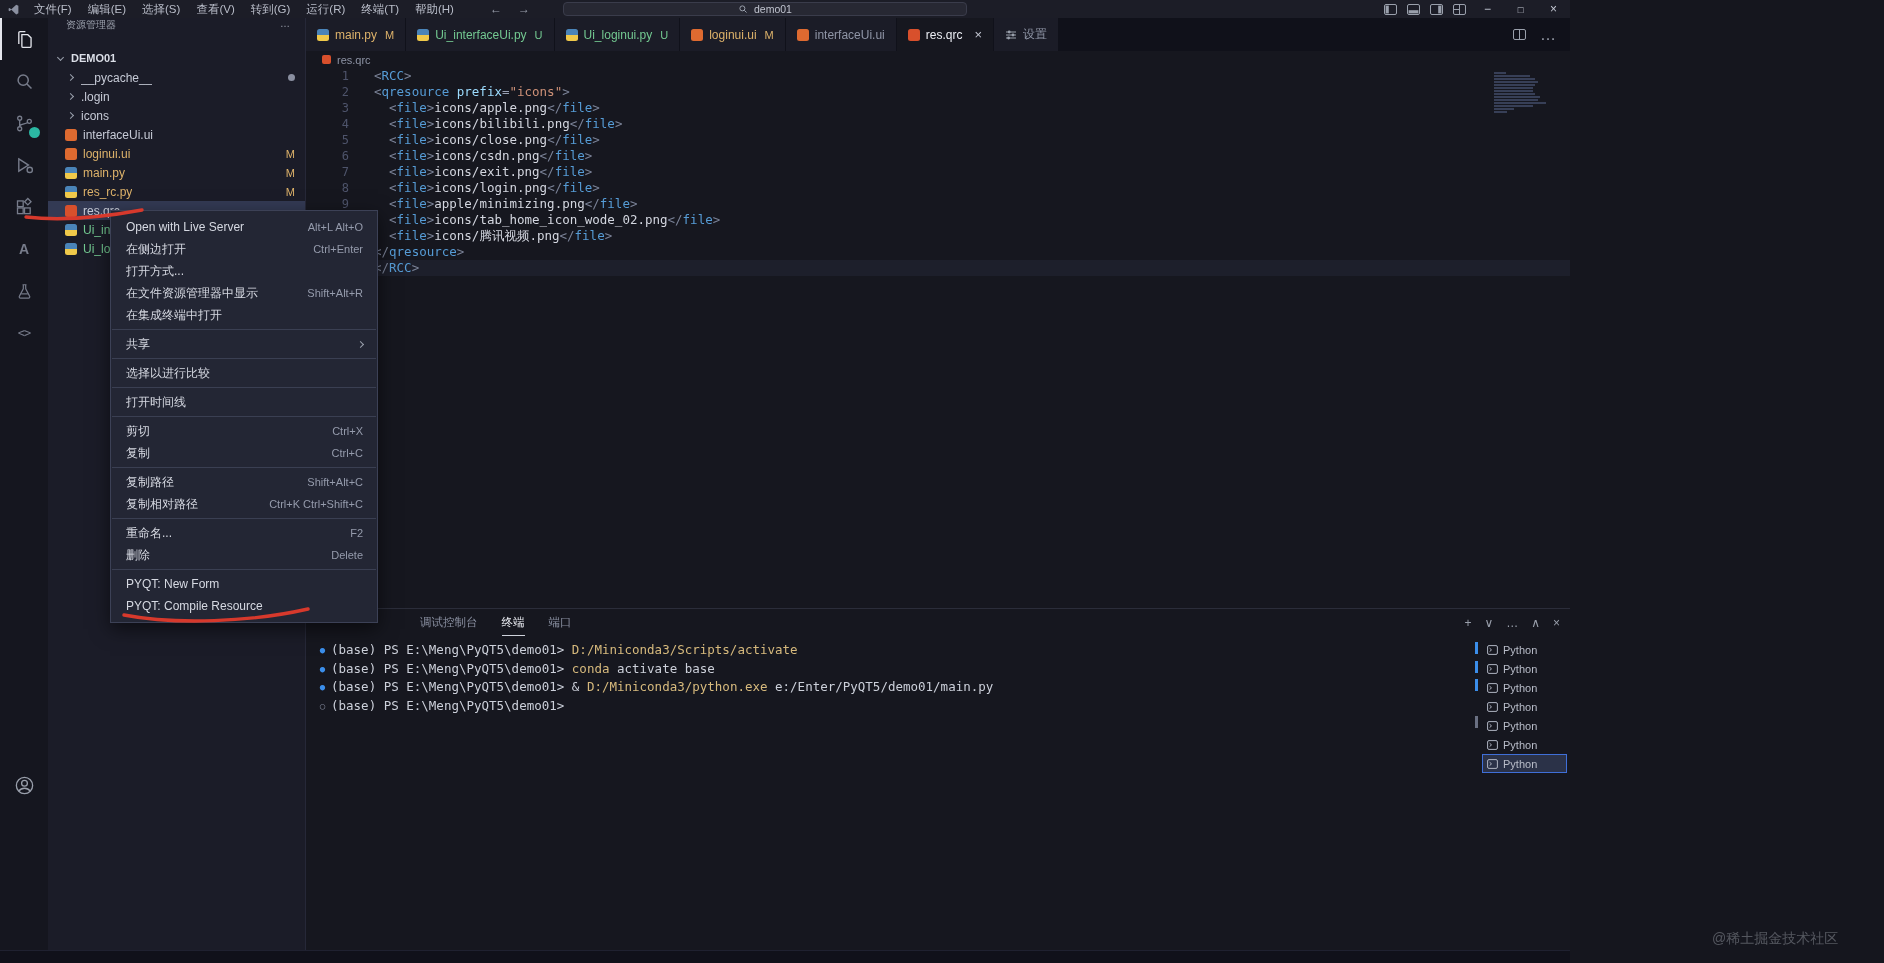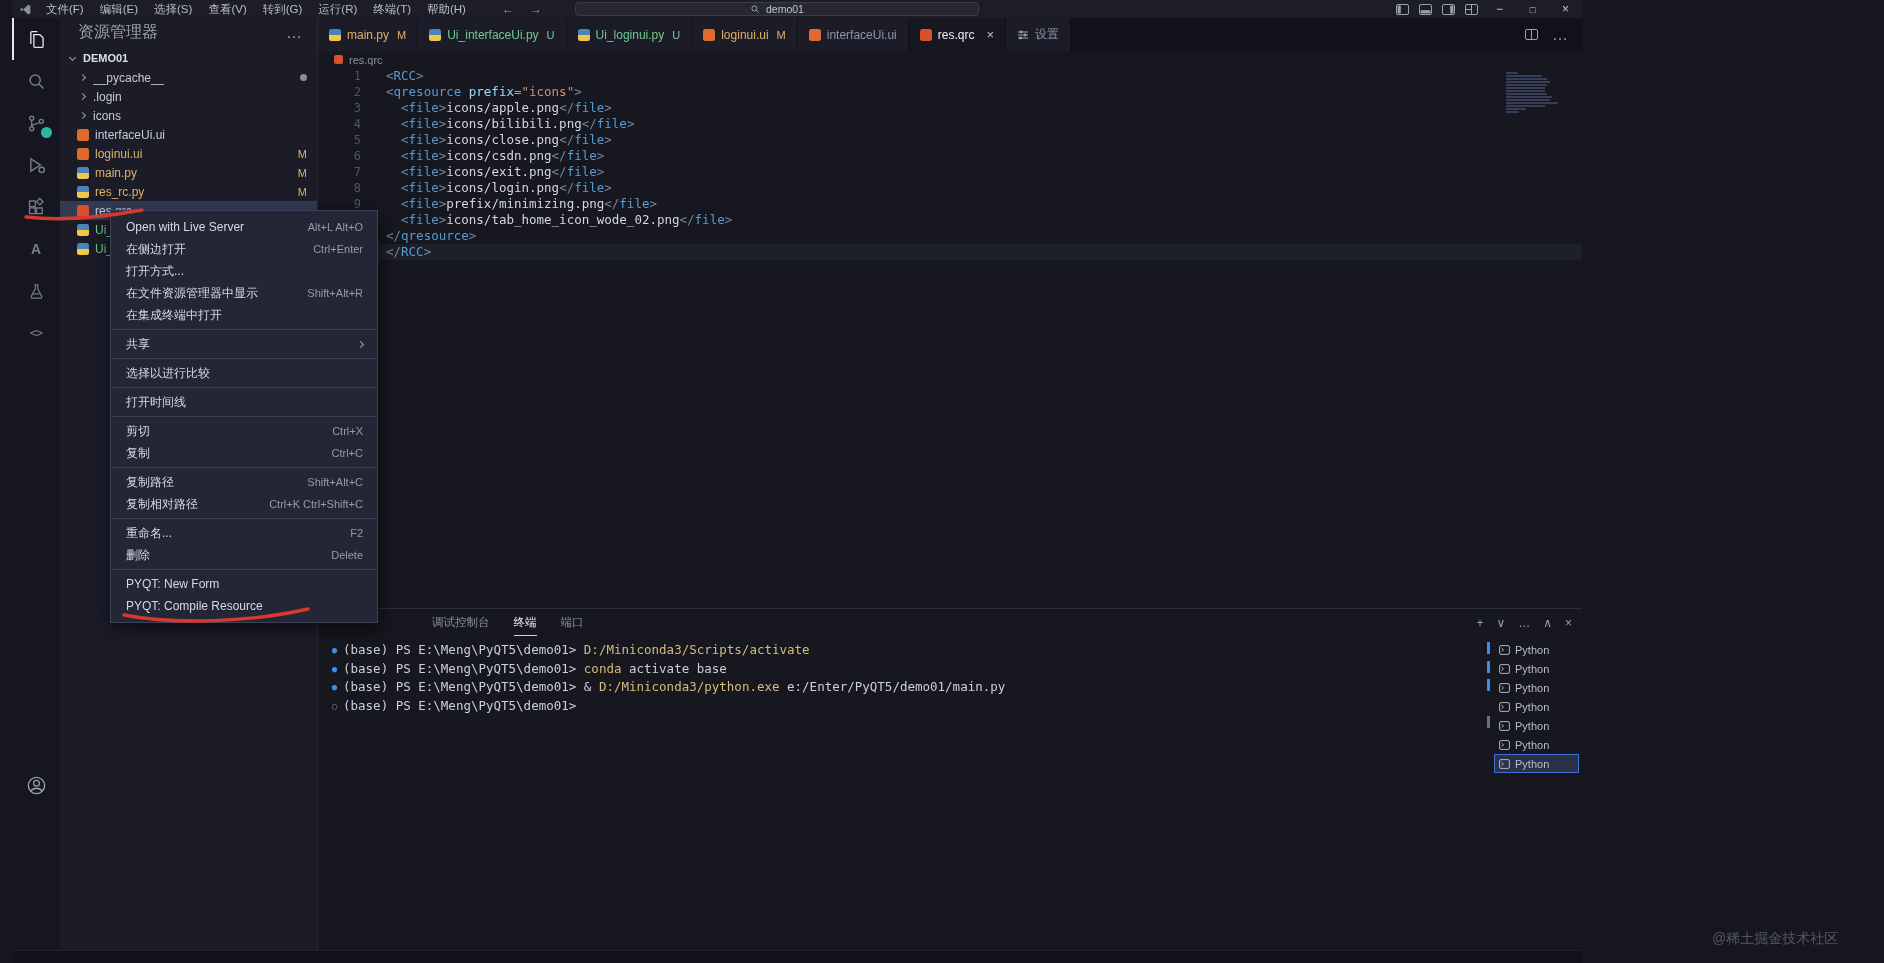--- a/index.html
+++ b/index.html
@@ -1,18 +1,18 @@
 <!DOCTYPE html>
 <html><head>
 <meta charset="utf-8">
 <style>
 *{margin:0;padding:0;box-sizing:border-box}
 html,body{width:1884px;height:963px;overflow:hidden}
 body{position:relative;background:#15161e;font-family:"Liberation Sans",sans-serif;color:#c6cad6}
-.window{position:absolute;left:12px;top:0;width:1570px;height:963px;background:#16171f}
+.window{position:absolute;left:0;top:0;width:1570px;height:963px;background:#16171f}
 
 
 .titlebar{position:absolute;top:0;left:0;right:0;height:18px;background:#1c1d27;display:flex;align-items:center;font-size:11.5px;color:#b9bdc9;z-index:10}
 .app-icon{width:26px;display:flex;justify-content:center;align-items:center}
 .menubar{display:flex;height:100%}
 .menu-item{padding:0 8px;display:flex;align-items:center;cursor:default}
 .nav-arrows{display:flex;gap:16px;margin-left:28px;color:#9aa0ac;font-size:12px}
 .search-box{position:absolute;left:563px;top:2px;width:404px;height:14px;background:#272833;border:1px solid #3a3c4b;border-radius:4px;display:flex;align-items:center;justify-content:center;gap:6px;font-size:10.5px;color:#c0c4cf}
 .win-controls{position:absolute;right:0;top:0;height:18px;display:flex;align-items:center}
 .layout-ic{width:23px;display:flex;justify-content:center;color:#9aa0ac}
@@ -24,21 +24,21 @@
 .activitybar{width:48px;flex:none;background:#15161f;position:relative}
 .ab-item{height:42px;display:flex;align-items:center;justify-content:center;color:#777c8b;position:relative;cursor:pointer}
 .ab-item.active{color:#e4e6ec;box-shadow:inset 2px 0 0 #e4e6ec}
 .ab-badge{position:absolute;right:8px;bottom:6px;width:11px;height:11px;border-radius:50%;background:#2bb8a3}
 .ab-account{position:absolute;left:0;top:746px;width:48px;height:42px;display:flex;align-items:center;justify-content:center;color:#9aa0ac;cursor:pointer}
 .ab-letter{font-size:14px;font-weight:bold;font-family:"Liberation Sans",sans-serif}
 .ab-code{font-family:"DejaVu Sans Mono",monospace;font-size:12px;letter-spacing:-1px}
 
 
 .sidebar{width:258px;flex:none;background:#1b1c28;border-right:1px solid #262838;font-size:12px;position:relative}
-.sb-header{height:29px;display:flex;align-items:center;justify-content:space-between;padding:0 14px 0 18px;font-size:16px;color:#9ba0ac}
+.sb-header{height:29px;display:flex;align-items:flex-start;justify-content:space-between;padding:0 14px 0 18px;font-size:10px;color:#9ba0ac}
 .sb-more{cursor:pointer;letter-spacing:1px}
 .project-row{height:21px;display:flex;align-items:center;gap:6px;padding-left:7px;font-weight:bold;font-size:11px;color:#dcdfe8;cursor:pointer}
 .file-row{height:19px;display:flex;align-items:center;gap:6px;padding:0 10px 0 17px;cursor:pointer}
 .file-row.selected{background:#333a54}
 .fname{white-space:nowrap;overflow:hidden}
 .gm{color:#ddb26a}
 .gu{color:#73c991}
 .gbadge{margin-left:auto;font-size:11px}
 .fname+.gbadge{margin-left:auto}
 .rdot{margin-left:auto;width:7px;height:7px;border-radius:50%;background:#8a8fa0}
@@ -384,25 +384,29 @@
             <div class="crow">
               <div class="gutter">7</div>
               <div class="ccode"><span class="seg-x">  </span><span class="seg-p">&lt;</span><span class="seg-t">file</span><span class="seg-p">&gt;</span><span class="seg-x">icons/exit.png</span><span class="seg-p">&lt;/</span><span class="seg-t">file</span><span class="seg-p">&gt;</span></div>
             </div>
             <div class="crow">
               <div class="gutter">8</div>
               <div class="ccode"><span class="seg-x">  </span><span class="seg-p">&lt;</span><span class="seg-t">file</span><span class="seg-p">&gt;</span><span class="seg-x">icons/login.png</span><span class="seg-p">&lt;/</span><span class="seg-t">file</span><span class="seg-p">&gt;</span></div>
             </div>
             <div class="crow">
               <div class="gutter">9</div>
-              <div class="ccode"><span class="seg-x">  </span><span class="seg-p">&lt;</span><span class="seg-t">file</span><span class="seg-p">&gt;</span><span class="seg-x">prefix/minimizing.png</span><span class="seg-p">&lt;/</span><span class="seg-t">file</span><span class="seg-p">&gt;</span></div>
+              <div class="ccode"><span class="seg-x">  </span><span class="seg-p">&lt;</span><span class="seg-t">file</span><span class="seg-p">&gt;</span><span class="seg-x">apple/minimizing.png</span><span class="seg-p">&lt;/</span><span class="seg-t">file</span><span class="seg-p">&gt;</span></div>
             </div>
             <div class="crow">
               <div class="gutter">11</div>
               <div class="ccode"><span class="seg-x">  </span><span class="seg-p">&lt;</span><span class="seg-t">file</span><span class="seg-p">&gt;</span><span class="seg-x">icons/tab_home_icon_wode_02.png</span><span class="seg-p">&lt;/</span><span class="seg-t">file</span><span class="seg-p">&gt;</span></div>
+            </div>
+            <div class="crow">
+              <div class="gutter">12</div>
+              <div class="ccode"><span class="seg-x">  </span><span class="seg-p">&lt;</span><span class="seg-t">file</span><span class="seg-p">&gt;</span><span class="seg-x">icons/腾讯视频.png</span><span class="seg-p">&lt;/</span><span class="seg-t">file</span><span class="seg-p">&gt;</span></div>
             </div>
             <div class="crow">
               <div class="gutter">13</div>
               <div class="ccode"><span class="seg-p">&lt;/</span><span class="seg-t">qresource</span><span class="seg-p">&gt;</span></div>
             </div>
             <div class="crow cur">
               <div class="gutter">14</div>
               <div class="ccode"><span class="seg-p">&lt;/</span><span class="seg-t">RCC</span><span class="seg-p">&gt;</span></div>
             </div>
           </div>

